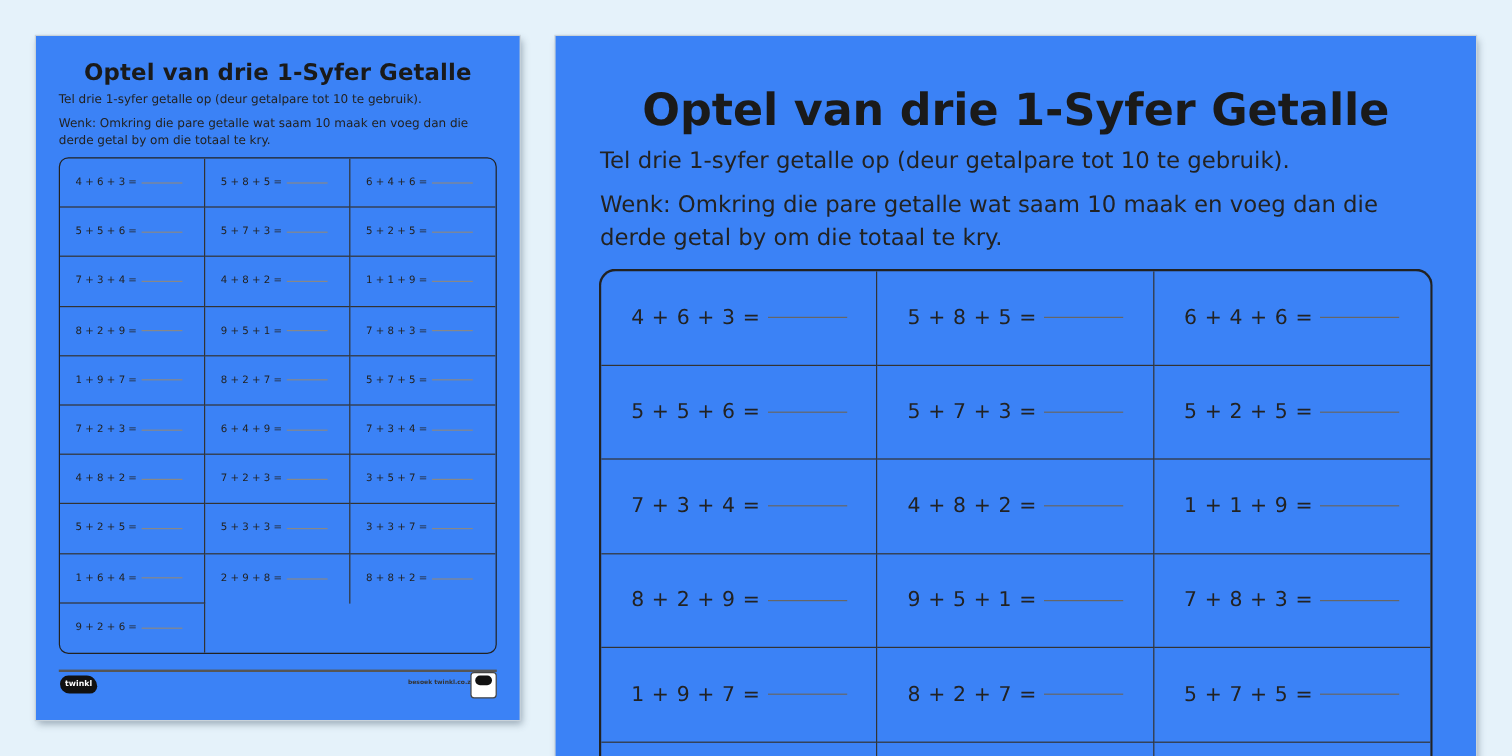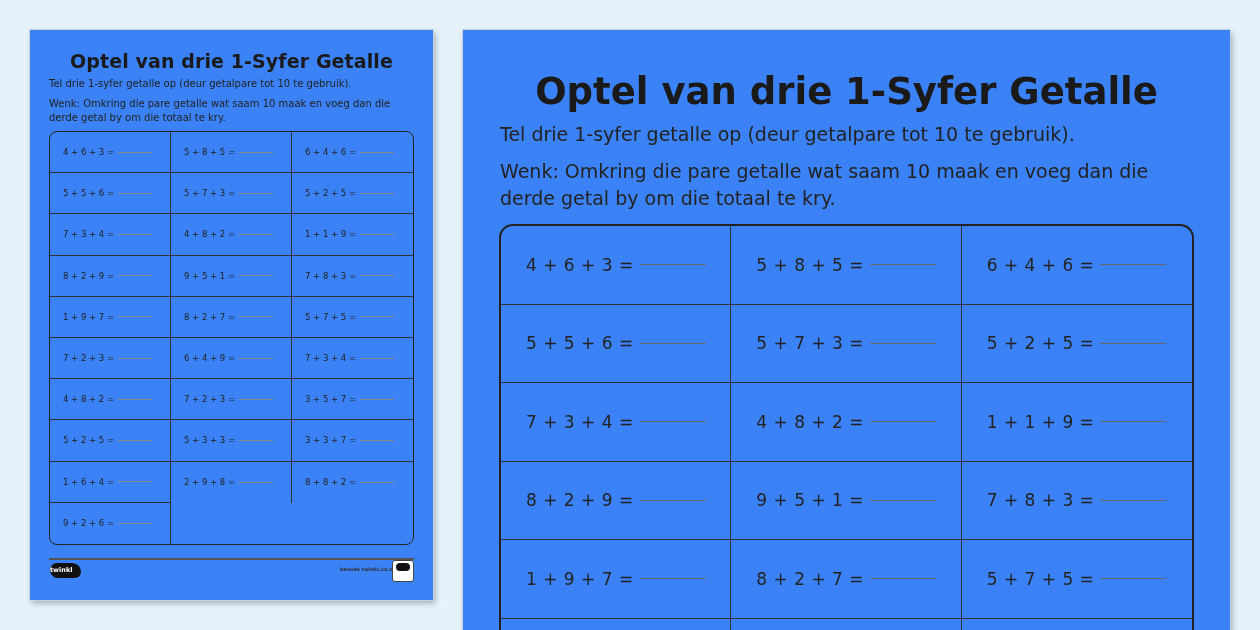--- a/index.html
+++ b/index.html
@@ -42,21 +42,21 @@
   .s-blank {
     display: inline-block; width: 34px; border-bottom: 1px solid #888;
     margin-left: 4px; height: 1px; vertical-align: -2px;
   }
   .s-footer-line {
     position: absolute; left: 19px; top: 528px; width: 365px; height: 2px; background: #555;
   }
   .s-logo {
     position: absolute; left: 20px; top: 533px; width: 31px; height: 15px;
     background: #111; border-radius: 8px 10px 7px 9px;
-    color: #fff; font-size: 6.5px; font-weight: bold; line-height: 15px; text-align: left;
+    color: #fff; font-size: 6.5px; font-weight: bold; line-height: 15px; text-align: center;
   }
   .s-footer-text {
     position: absolute; left: 310px; top: 536px; font-size: 5px; font-weight: bold; color: #333;
   }
   .s-badge {
     position: absolute; left: 362px; top: 530px; width: 22px; height: 22px;
     border: 1px solid #444; border-radius: 3px; background: #fff;
   }
   .s-badge-inner {
     position: absolute; left: 3px; top: 2px; width: 14px; height: 8px; background: #111; border-radius: 4px;

